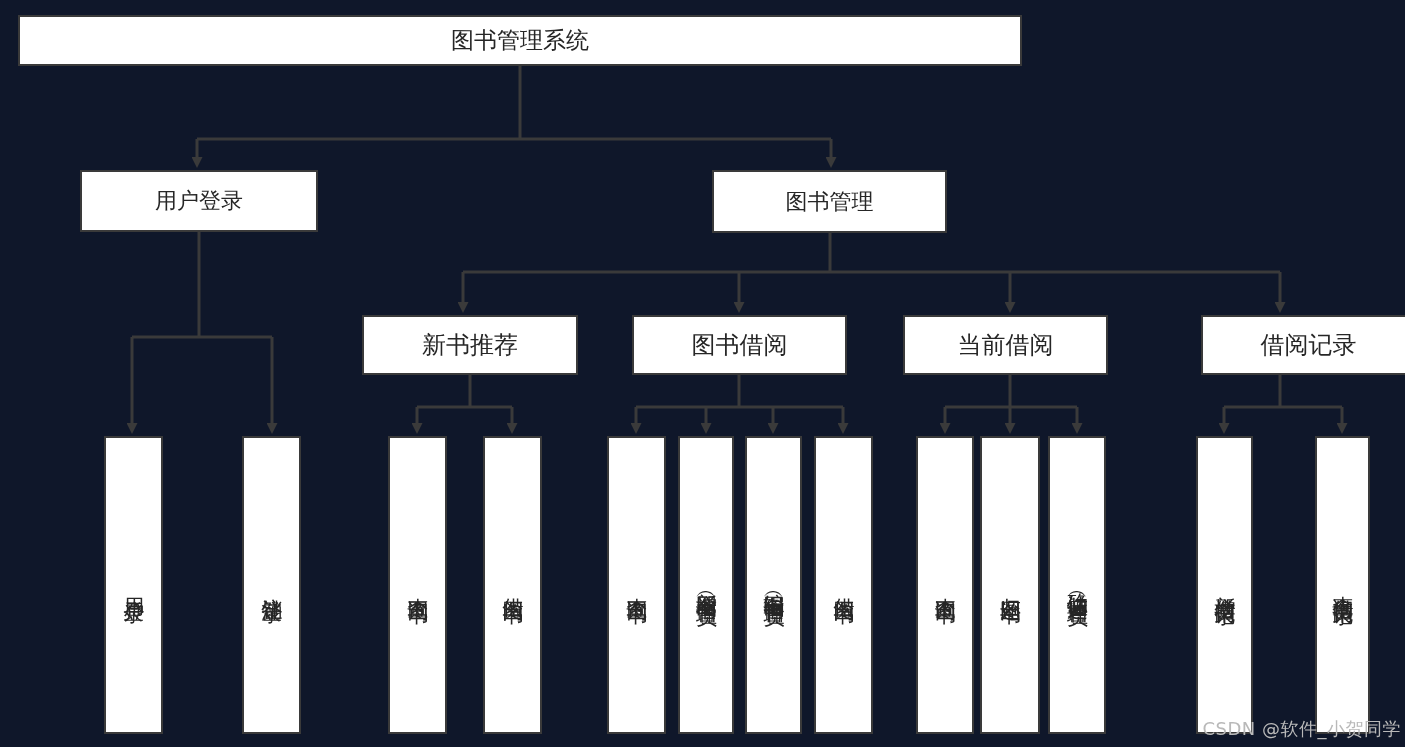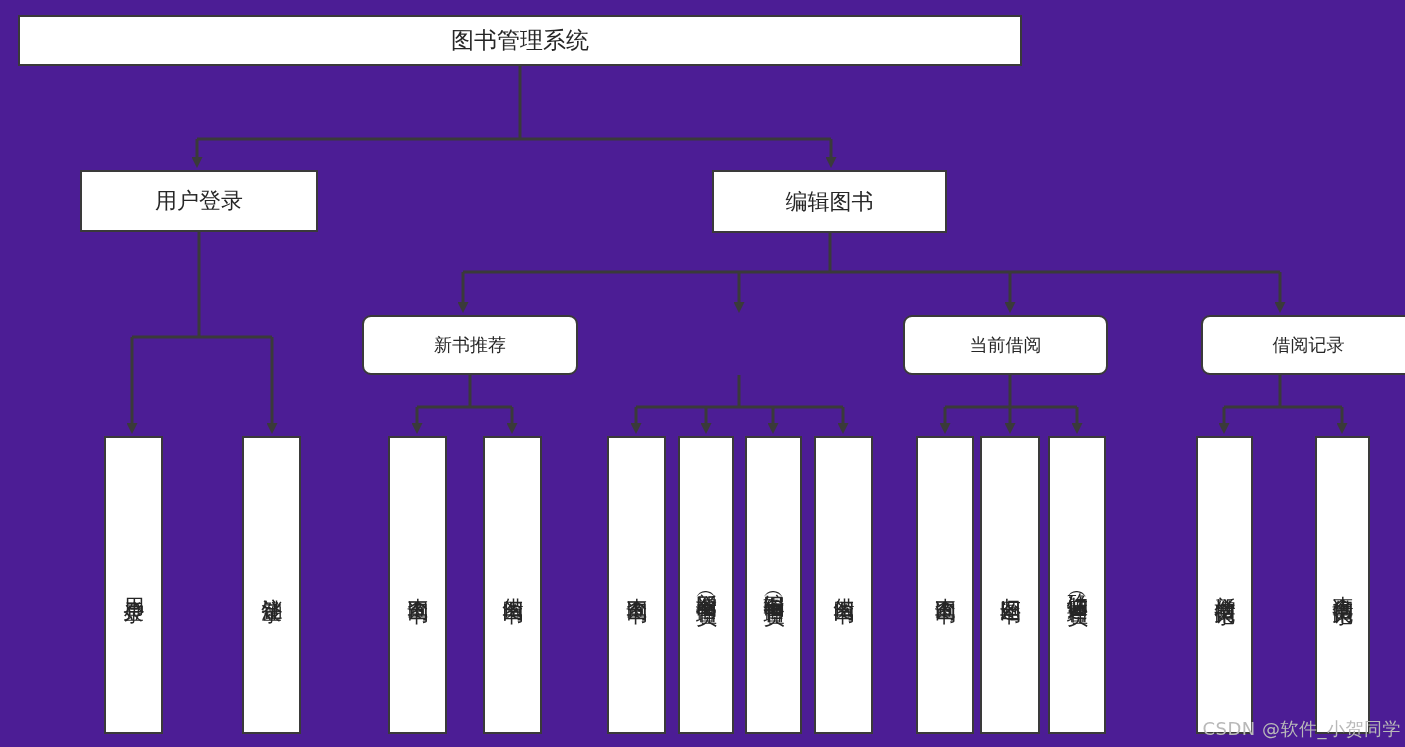--- a/index.html
+++ b/index.html
@@ -7,43 +7,42 @@
     padding: 0;
     background: #ffffff;
   }
   body {
     font-family: "DejaVu Sans", "Liberation Sans", sans-serif;
   }
   #canvas {
     position: relative;
     width: 1405px;
     height: 747px;
-    background: #4c1d95;
+    background: #0f172a;
     overflow: hidden;
   }
   .node {
     position: absolute;
     box-sizing: border-box;
     border: 2.5px solid #3a3a3a;
     background: #ffffff;
     display: flex;
     align-items: center;
     justify-content: center;
     color: #262626;
     line-height: 1.18;
   }
   .node.lvl1 {
     font-size: 23px;
   }
   .node.lvl2 {
     font-size: 22px;
   }
   .node.lvl3 {
-    font-size: 18px;
-    border-radius: 9px;
+    font-size: 24px;
   }
   .node.leaf {
     font-size: 21px;
     writing-mode: vertical-rl;
     text-orientation: upright;
     letter-spacing: 2px;
     padding-top: 4px;
     padding-bottom: 4px;
   }
   .node .label {
@@ -128,27 +127,30 @@
 
   <div class="node lvl1" style="left:18px; top:15px; width:1004px; height:51px;">
     <span class="label">图书管理系统</span>
   </div>
 
   <div class="node lvl2" style="left:80px; top:170px; width:238px; height:62px;">
     <span class="label">用户登录</span>
   </div>
 
   <div class="node lvl2" style="left:712px; top:170px; width:235px; height:63px;">
-    <span class="label">编辑图书</span>
+    <span class="label">图书管理</span>
   </div>
 
   <div class="node lvl3" style="left:362px; top:315px; width:216px; height:60px;">
     <span class="label">新书推荐</span>
   </div>
 
+  <div class="node lvl3" style="left:632px; top:315px; width:215px; height:60px;">
+    <span class="label">图书借阅</span>
+  </div>
 
   <div class="node lvl3" style="left:903px; top:315px; width:205px; height:60px;">
     <span class="label">当前借阅</span>
   </div>
 
   <div class="node lvl3" style="left:1173px; top:315px; width:215px; height:60px;margin-left:28px;">
     <span class="label">借阅记录</span>
   </div>
 
   <div class="node leaf" style="left:104px; top:436px; width:59px; height:298px;">

